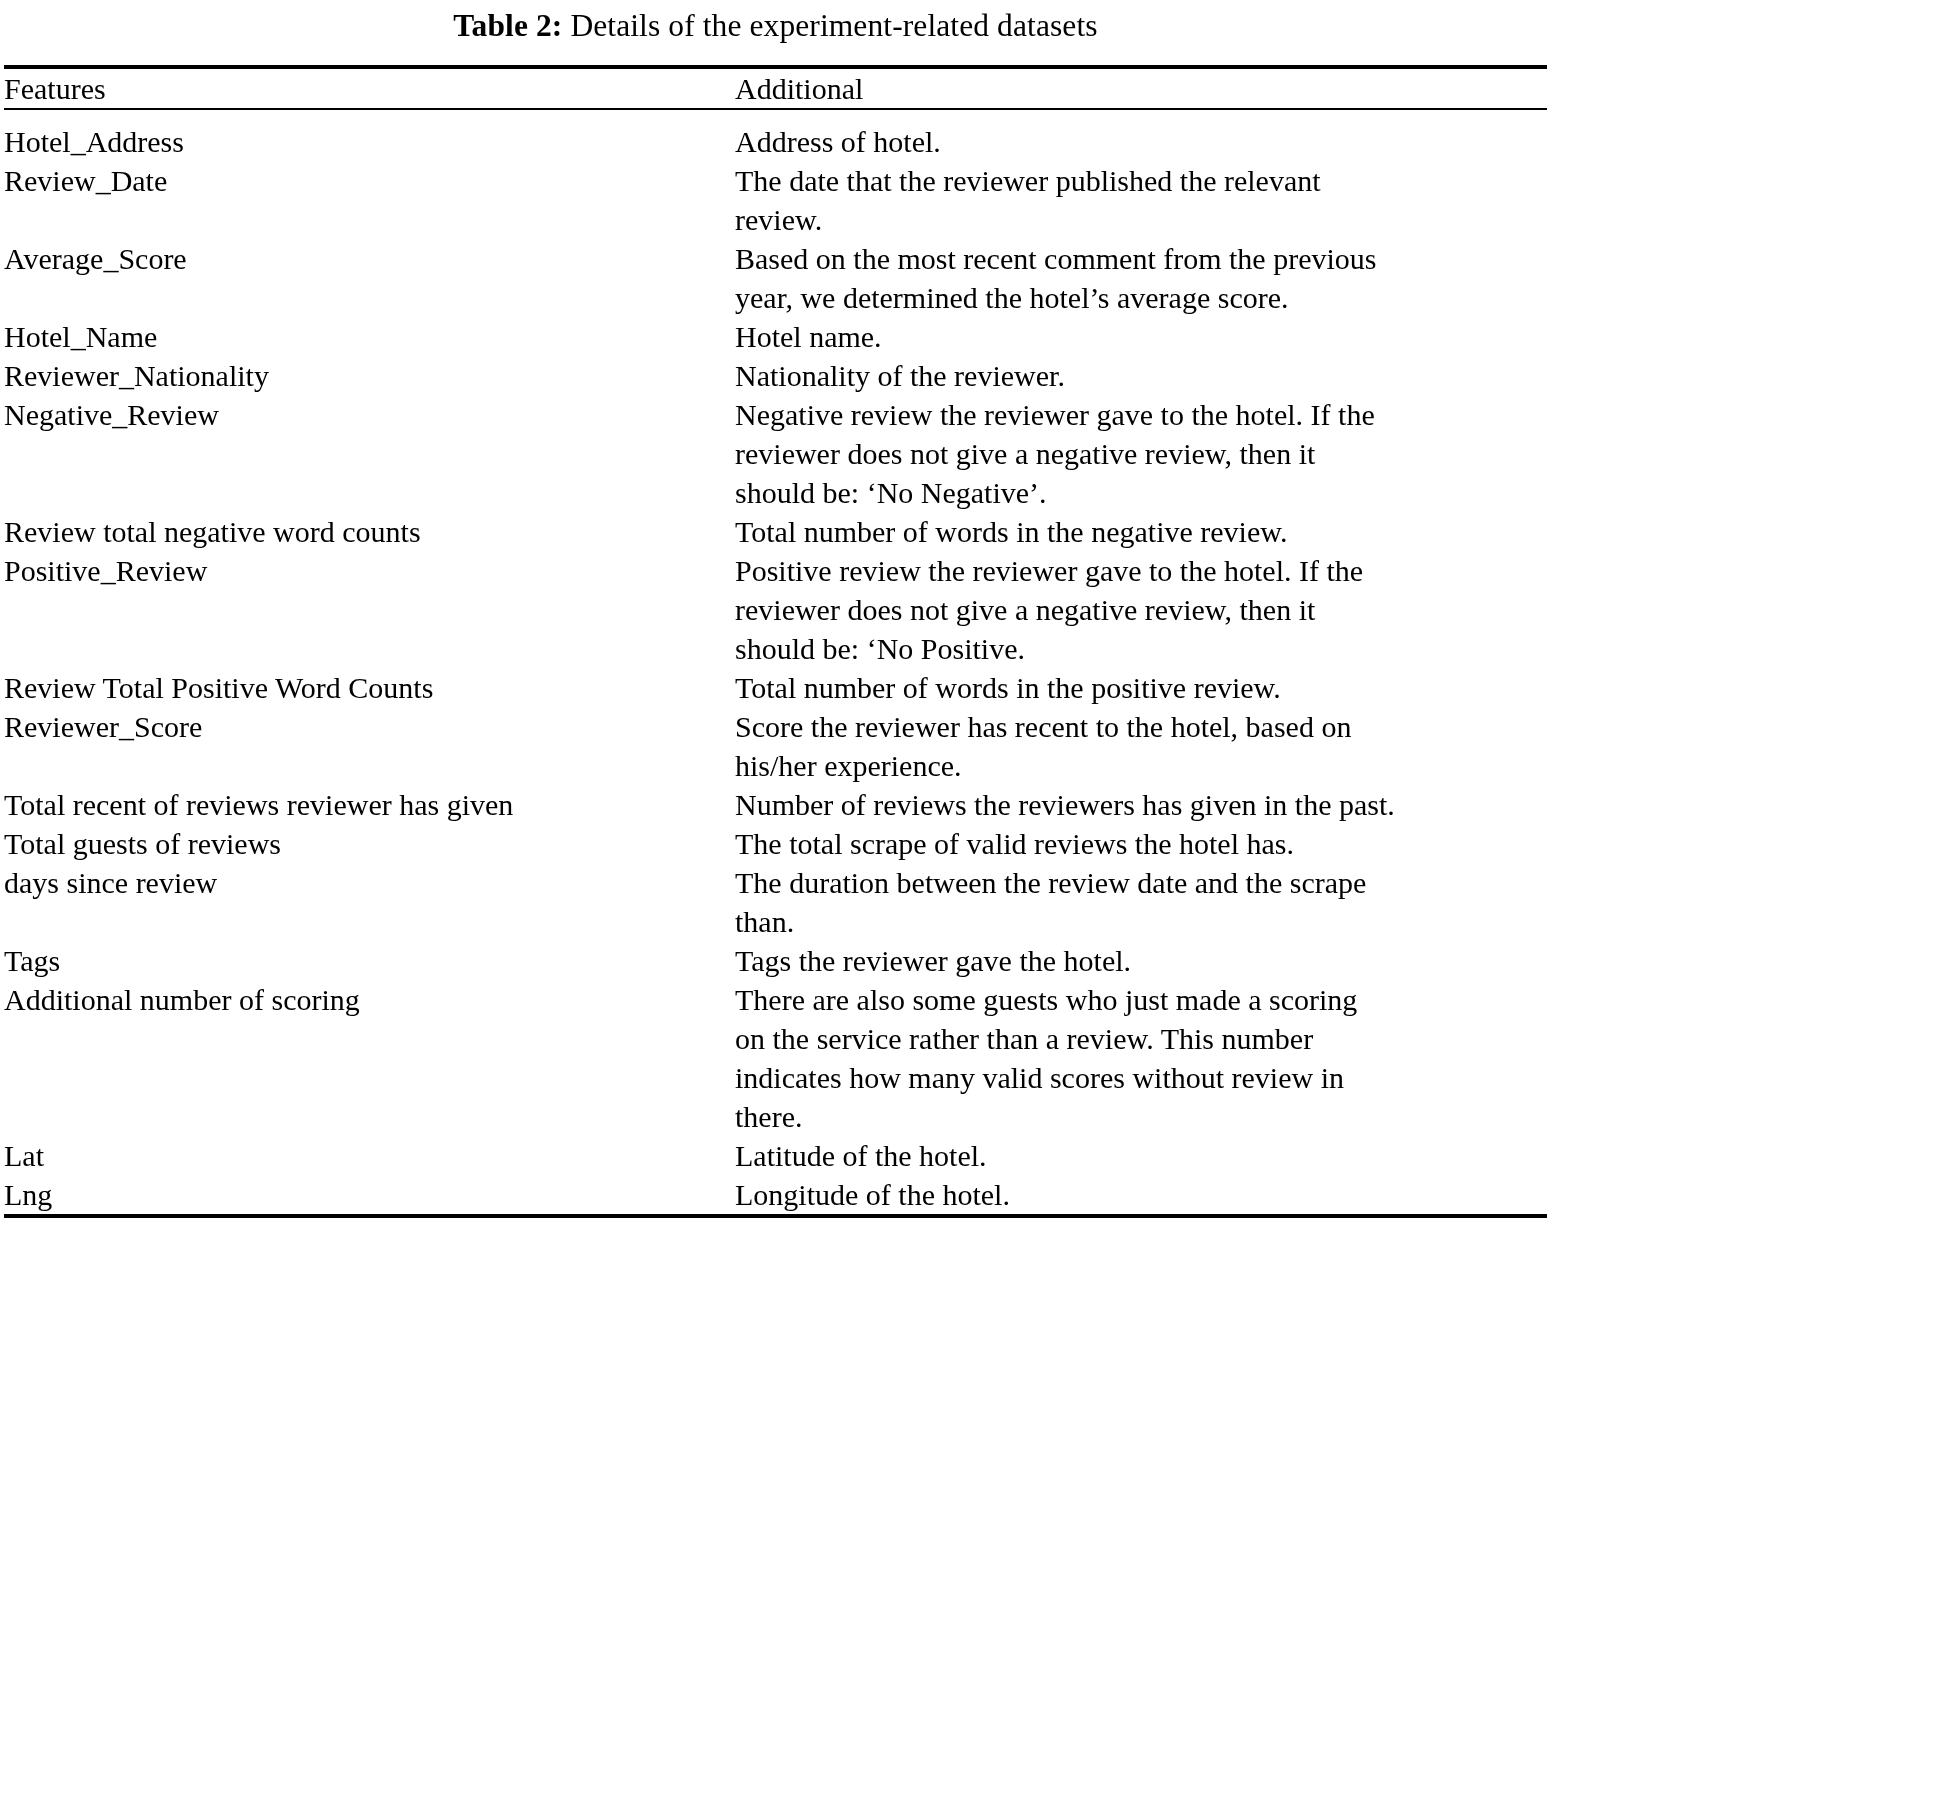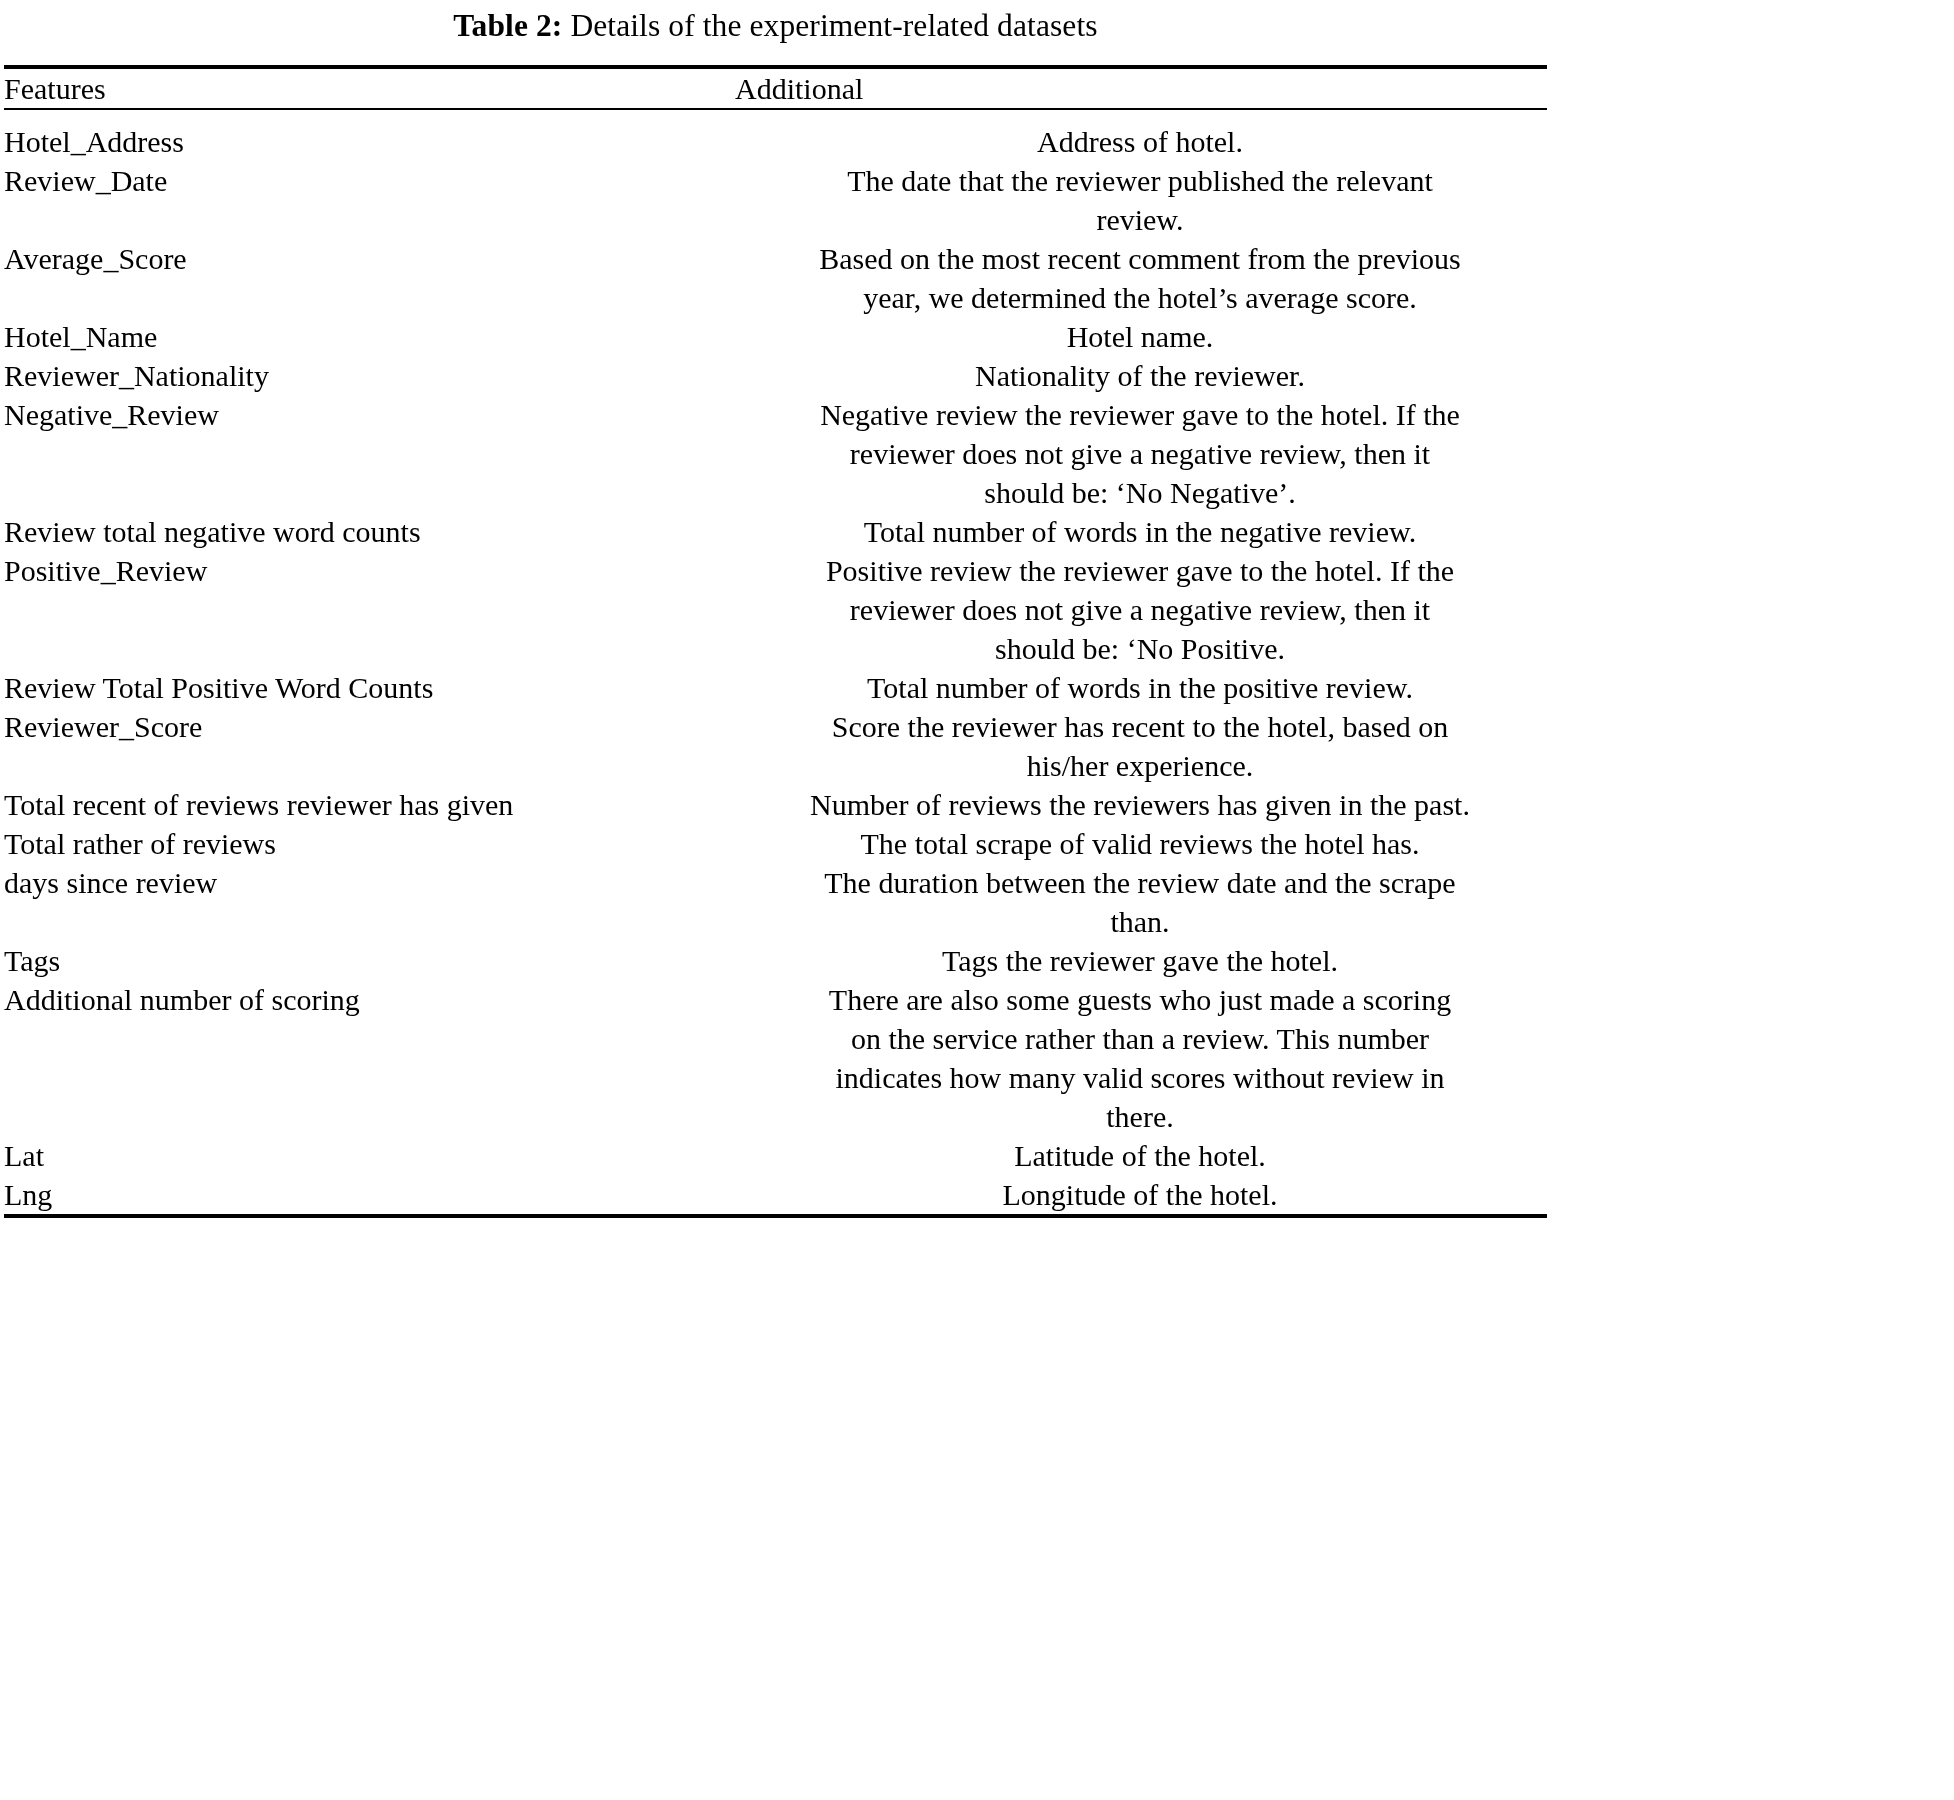--- a/index.html
+++ b/index.html
@@ -75,21 +75,20 @@
   }
   tbody tr:first-child td {
     padding-top: 12px;
   }
   tbody td.feature-cell {
     padding-right: 10px;
     white-space: nowrap;
   }
   tbody td.desc-cell {
     padding-right: 2px;
-    text-align: center;
   }
   .desc-line { display: block; }
 </style>
 </head>
 <body>
 
 <div class="page">
 
   <div class="caption">
     <span class="cap-label">Table 2:</span>
@@ -186,21 +185,21 @@
             <span class="desc-line">his/her experience.</span>
           </td>
         </tr>
         <tr>
           <td class="feature-cell">Total recent of reviews reviewer has given</td>
           <td class="desc-cell">
             <span class="desc-line">Number of reviews the reviewers has given in the past.</span>
           </td>
         </tr>
         <tr>
-          <td class="feature-cell">Total rather of reviews</td>
+          <td class="feature-cell">Total guests of reviews</td>
           <td class="desc-cell">
             <span class="desc-line">The total scrape of valid reviews the hotel has.</span>
           </td>
         </tr>
         <tr>
           <td class="feature-cell">days since review</td>
           <td class="desc-cell">
             <span class="desc-line">The duration between the review date and the scrape</span>
             <span class="desc-line">than.</span>
           </td>

